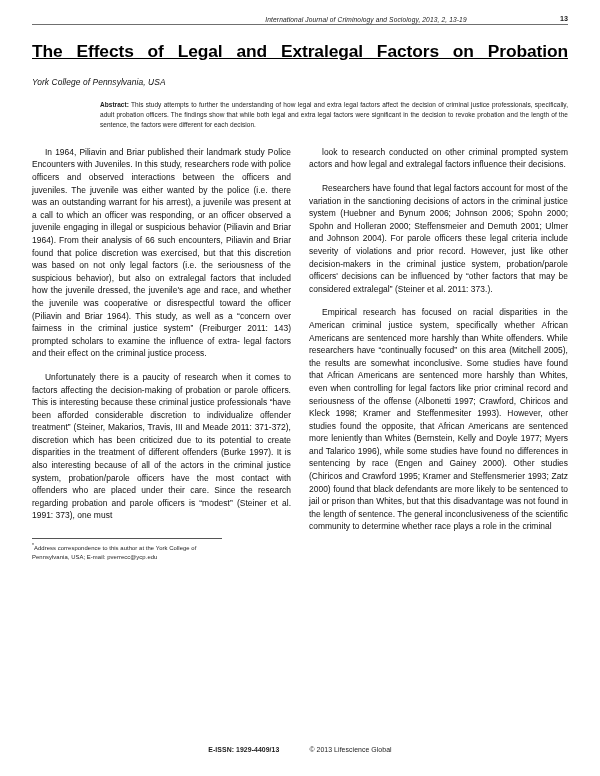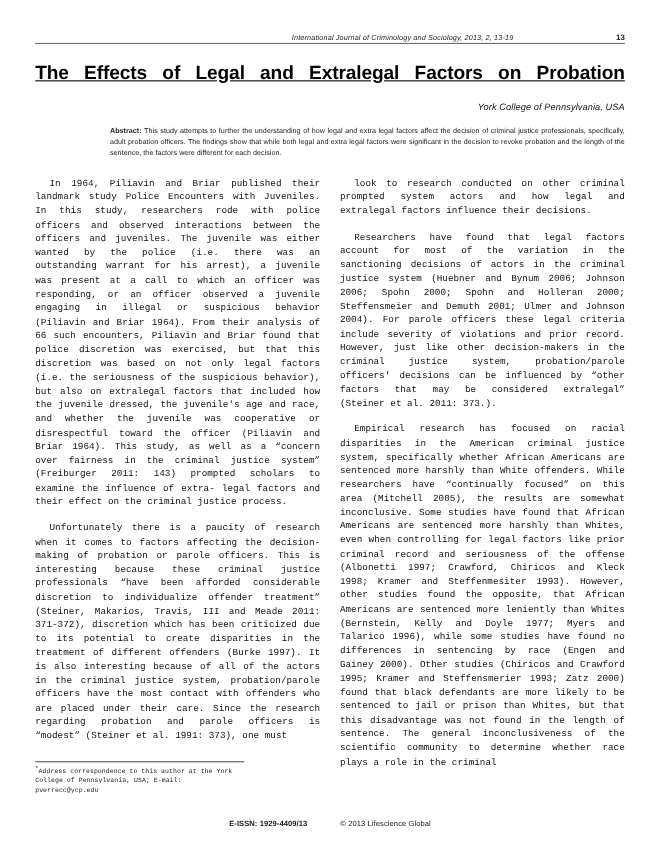--- a/index.html
+++ b/index.html
@@ -21,21 +21,21 @@
     overflow: hidden;
     box-sizing: border-box;
     padding: 0 32px;
   }
 
   
   .runhead {
     display: flex;
     align-items: flex-end;
     justify-content: space-between;
-    padding-top: 29px;
+    padding-top: 14px;
     border-bottom: 1.1px solid #6f6f6f;
     padding-bottom: 1px;
   }
   .runhead-cite {
     flex: 1;
     text-align: center;
     font-style: italic;
     font-size: 6.6px;
     letter-spacing: 0.02em;
     color: #1a1a1a;
@@ -74,21 +74,20 @@
     font-size: 9px;
     vertical-align: super;
     line-height: 0;
   }
   .affiliation {
     margin-top: 14px;
     font-size: 8.4px;
     font-style: italic;
     color: #111111;
     letter-spacing: 0.01em;
-    text-align: right;
   }
 
   
   .abstract {
     margin-top: 13px;
     margin-left: 68px;
     font-size: 6.5px;
     line-height: 1.55;
     text-align: justify;
     color: #1a1a1a;
@@ -117,21 +116,20 @@
     position: relative;
   }
   .col p {
     margin: 0 0 11px 0;
     font-size: 8.45px;
     line-height: 1.49;
     text-align: justify;
     text-indent: 13px;
     color: #101010;
     letter-spacing: 0.003em;
-    font-family: Liberation Mono, monospace;
   }
 
   
   .footnote {
     margin-top: 16px;
     padding-top: 5px;
     width: 190px;
     border-top: 1.1px solid #555555;
   }
   .footnote p {

